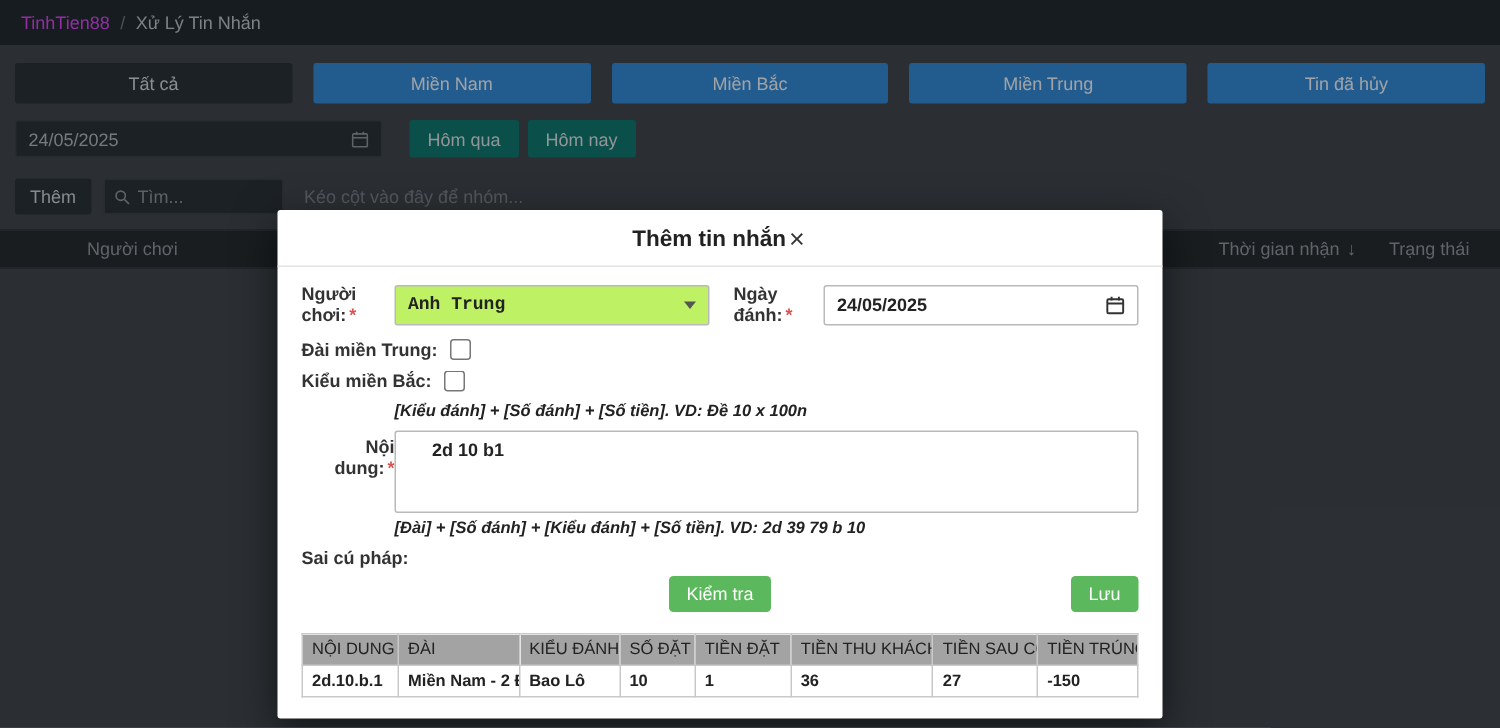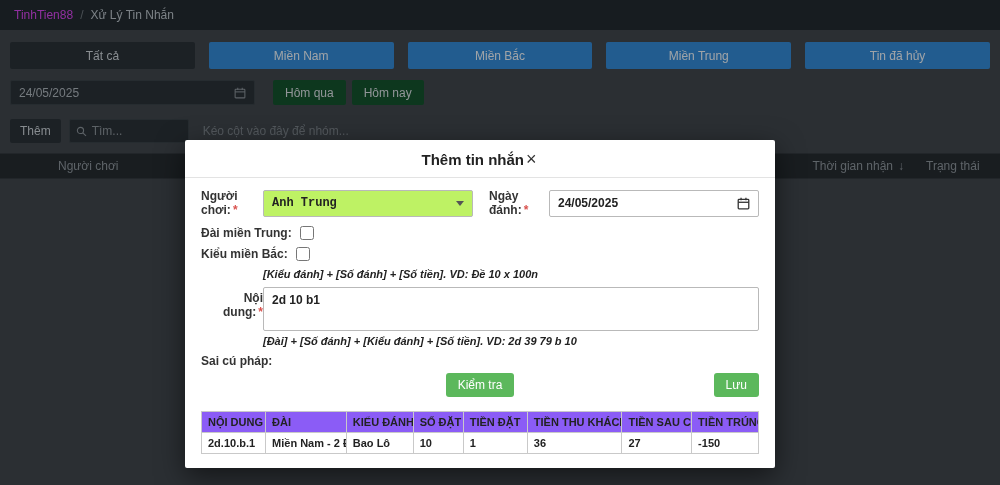--- a/index.html
+++ b/index.html
@@ -16,21 +16,21 @@
   
   .filter-row { display:flex; gap:14px; padding:12px 10px 0 10px; }
   .filter-btn { flex:1; height:27px; display:flex; align-items:center; justify-content:center;
                 font-size:12px; color:#cdd4da; background:#2b3238; border:none; border-radius:2px; cursor:pointer; }
   .filter-btn.blue { background:#3389d6; color:#eef4f9; }
 
   
   .date-row { display:flex; align-items:center; padding:11px 10px 0 10px; }
   .date-input { width:245px; height:25px; background:#2b3238; border:1px solid #3a4248; border-radius:2px;
                 display:flex; align-items:center; justify-content:space-between; padding:0 8px; color:#aeb6bd; font-size:12px; cursor:pointer; }
-  .btn-gray { height:25px; padding:0 12px; background:#14532d; color:#d9dee3; border:none; border-radius:2px;
+  .btn-gray { height:25px; padding:0 12px; background:#0f766e; color:#d9dee3; border:none; border-radius:2px;
               font-size:12px; cursor:pointer; }
   .btn-gray.first { margin-left:18px; }
   .btn-gray + .btn-gray { margin-left:6px; }
 
   
   .toolbar-row { display:flex; align-items:center; padding:14px 10px 0 10px; }
   .btn-add { height:24px; padding:0 10px; background:#2b3238; color:#c8cfd5; border:none; border-radius:2px; font-size:12px; cursor:pointer; }
   .search-box { width:120px; height:24px; margin-left:8px; background:#2b3238; border:1px solid #3a4248; border-radius:2px;
                 display:flex; align-items:center; padding:0 6px; gap:5px; color:#8a9299; }
   .search-box input { background:transparent; border:none; outline:none; color:#aeb6bd; font-size:12px; width:100%; }
@@ -63,31 +63,31 @@
                 justify-content:space-between; padding:0 8px; font-weight:bold; color:#222; cursor:pointer; background:#bef264;font-family:Liberation Mono, monospace; }
   .caret { width:0; height:0; border-left:4px solid transparent; border-right:4px solid transparent; border-top:5px solid #555; }
   .lbl-date { width:60px; flex-shrink:0; margin-left:16px; font-weight:bold; color:#333; }
   .date-field { flex:1; height:27px; border:1px solid #b9b9b9; border-radius:2px; display:flex; align-items:center;
                 justify-content:space-between; padding:0 8px; font-weight:bold; color:#222; cursor:pointer; background:#fff; }
   .checkbox-row { margin-bottom:7px; }
   input[type="checkbox"] { width:14px; height:14px; cursor:pointer; }
   .form-hint { margin:0 0 7px 62px; font-size:11px; font-style:italic; font-weight:bold; color:#222; }
   .content-row { align-items:flex-start; margin-bottom:4px; }
   .content-row .lbl { padding-top:4px;text-align:right; }
-  textarea.content-area { flex:1; height:44px; border:1px solid #b9b9b9; border-radius:2px; resize:none; outline:none;
-                          padding:5px 8px; font-family:"Liberation Sans", sans-serif; font-size:12px; font-weight:bold; color:#222; }
+  textarea.content-area { flex:1; height:55px; border:1px solid #b9b9b9; border-radius:2px; resize:none; outline:none;
+                          padding:5px 24px; font-family:"Liberation Sans", sans-serif; font-size:12px; font-weight:bold; color:#222; }
   .syntax-label { font-weight:bold; color:#333; margin:2px 0 4px 0; }
   .btn-row { position:relative; display:flex; align-items:center; justify-content:center; height:26px; margin-top:4px; }
   .btn-green { background:#5cb85c; color:#fff; border:none; border-radius:3px; padding:5px 12px; font-size:12px; cursor:pointer; }
   .btn-save { position:absolute; right:0; }
 
   .result-table { width:100%; border-collapse:collapse; margin-top:13px; font-size:11px; table-layout:fixed; }
   .result-table th, .result-table td { border:1px solid #c9c9c9; padding:4px 6px; text-align:left; color:#222;
                                        overflow:hidden; white-space:nowrap; }
-  .result-table th { font-weight:bold; background:#8b5cf6; }
+  .result-table th { font-weight:normal; background:#a3a3a3; }
   .result-table td { font-weight:bold; }
   .num { text-align:right; }
 
   .icon { display:inline-flex; align-items:center; }
 </style>
 </head>
 <body>
 
 <div class="app">
 

